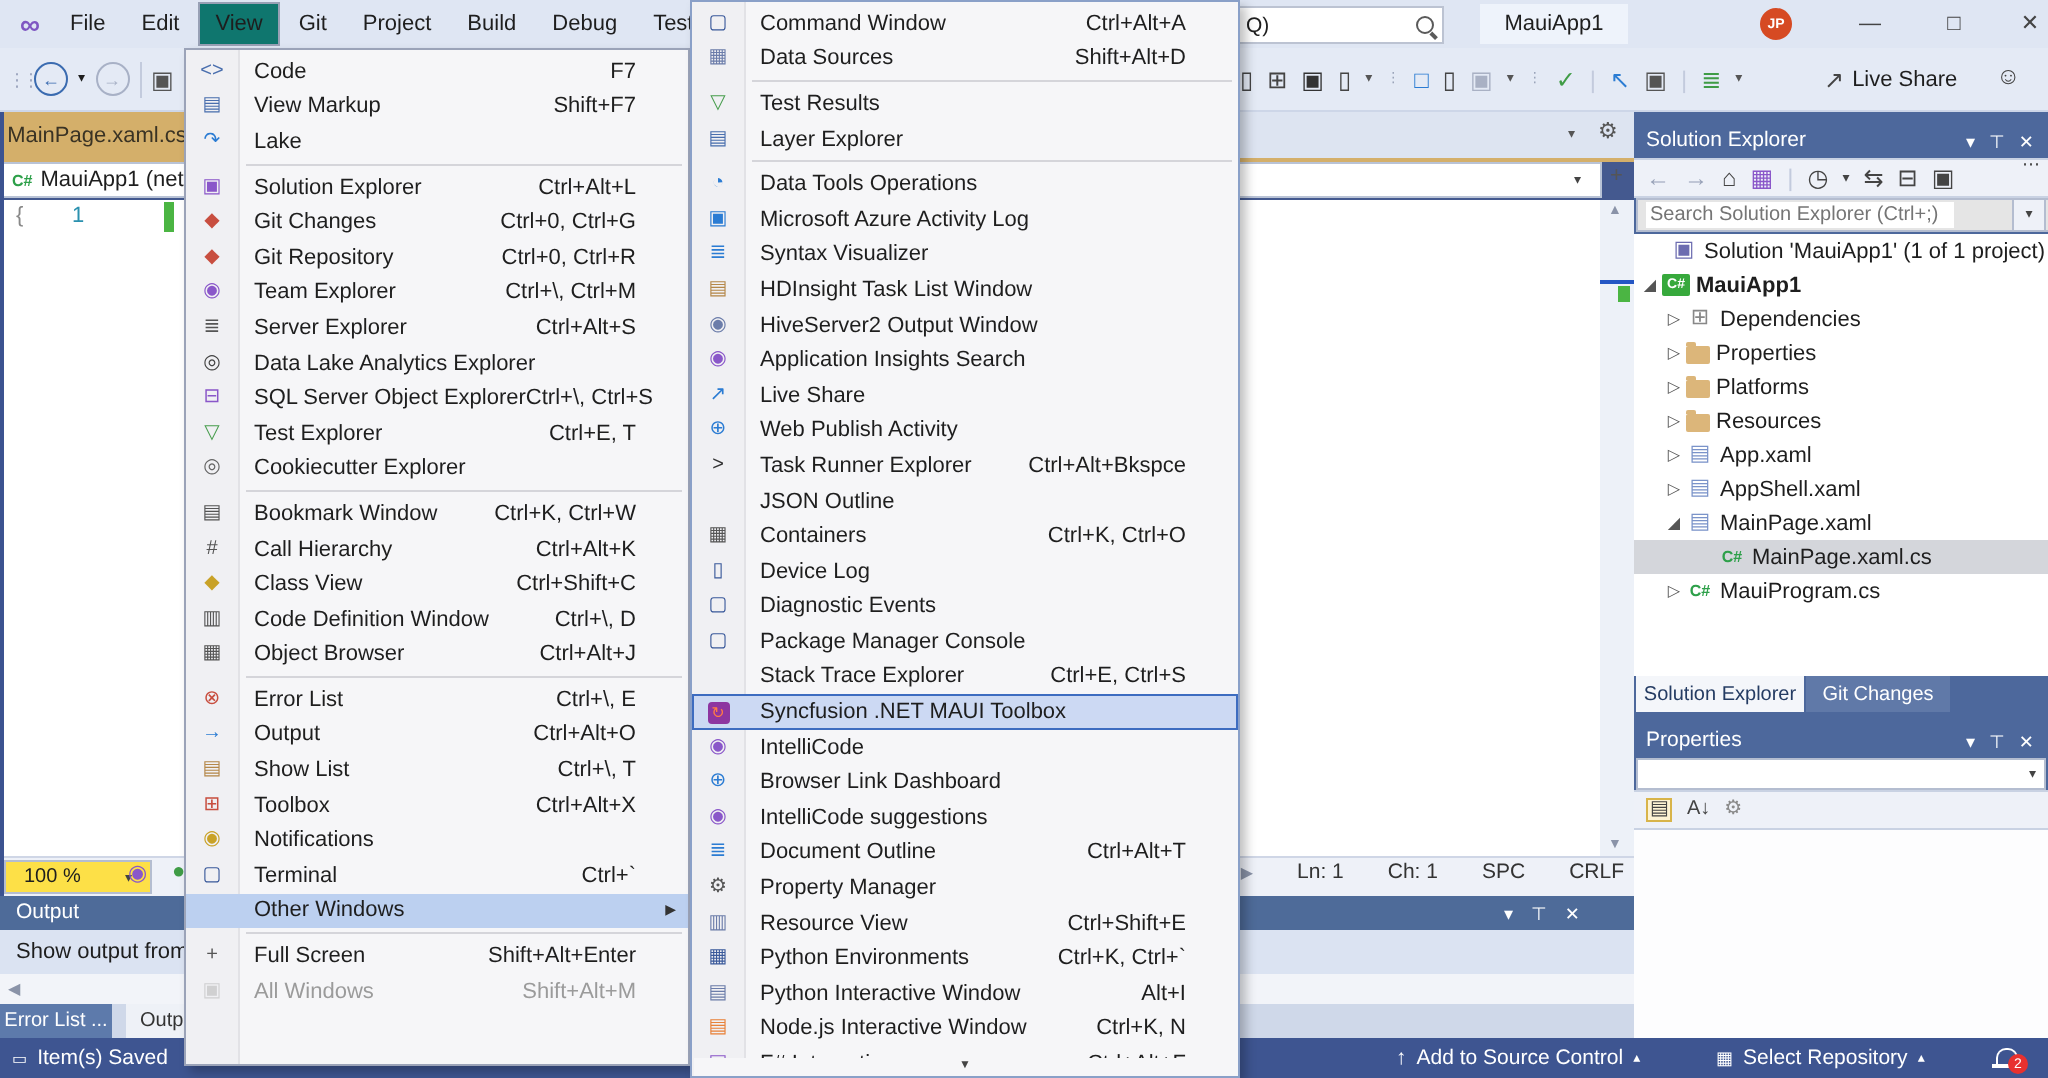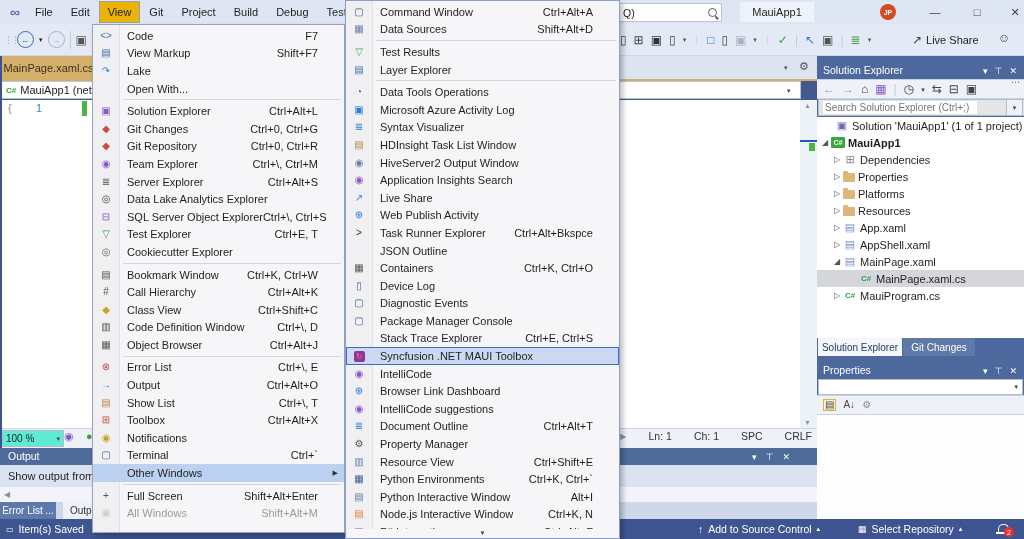--- a/index.html
+++ b/index.html
@@ -5,21 +5,21 @@
   html,body{margin:0;padding:0}
   body{width:1024px;height:539px;position:relative;overflow:hidden;
        background:#44598f;font-family:"Liberation Sans",sans-serif;font-size:11px;color:#1e1e1e;
        -webkit-font-smoothing:antialiased}
   .abs{position:absolute}
   
   #titlebar{left:0;top:0;width:1024px;height:24px;background:#dfe6f3}
   #menubar{display:flex;align-items:center;height:24px;padding-left:4px}
   .vslogo{width:22px;text-align:center;color:#7f57c2;font-weight:bold;font-size:14px}
   .mlabel{padding:0 9px;line-height:22px;height:22px;cursor:default}
-  .mlabel.open{background:#eab308;box-shadow:inset 0 0 0 1px #98a0b5}
+  .mlabel.open{background:#0f766e;box-shadow:inset 0 0 0 1px #98a0b5}
   #tb-search{left:618px;top:3px;width:94px;height:17px;background:#fff;border:1px solid #bcc3d2;
              display:flex;align-items:center;justify-content:space-between;padding:0 4px;font-size:10.5px}
   .ic-search{width:7px;height:7px;border:1.5px solid #5a5a5a;border-radius:50%;position:relative;flex:none}
   .ic-search::after{content:"";position:absolute;width:4px;height:1.5px;background:#5a5a5a;transform:rotate(45deg);right:-3px;bottom:-2px}
   #tb-title{left:740px;top:2px;width:74px;height:20px;background:#eef3fb;text-align:center;line-height:20px}
   #tb-avatar{left:880px;top:4px;width:16px;height:16px;border-radius:50%;background:#d64a23;color:#fff;
              font-size:7px;font-weight:bold;display:flex;align-items:center;justify-content:center}
   .winbtn{top:0;width:30px;height:24px;text-align:center;line-height:24px;color:#444;font-size:11px}
   
   #toolbar{left:0;top:24px;width:1024px;height:32px;background:#e4eaf5;border-bottom:1px solid #cdd6e8;box-sizing:border-box}
@@ -35,22 +35,22 @@
   #liveshare{display:flex;align-items:center;gap:4px;margin-left:14px}
   
   #tabstrip{left:0;top:56px;width:817px;height:23px;background:#dde4f1;border-bottom:2px solid #d4af6a;box-sizing:content-box}
   #doc-tab{left:2px;top:56px;width:93px;height:23px;background:#d4af6a;color:#3a3324;display:flex;align-items:center;justify-content:center}
   #navrow{left:0;top:81px;width:801px;height:18px;background:#fff;border:1px solid #b9c3d6;box-sizing:border-box;
           display:flex;align-items:center;padding-left:5px;gap:4px}
   .cschip{color:#2ea04a;font-weight:bold;font-size:8px}
   #editor{left:0;top:100px;width:800px;height:328px;background:#fff}
   #ed-scroll{left:800px;top:100px;width:17px;height:328px;background:#edf1f8}
   #ed-bottom{left:0;top:428px;width:817px;height:20px;background:#eef1f8;border-top:1px solid #cfd6e6;box-sizing:border-box}
-  #zoombox{left:2px;top:430px;width:54px;height:15px;background:#5eead4;border:1px solid #b4bdd0;display:flex;
-           align-items:center;justify-content:space-between;padding:0 3px;font-size:10px}
+  #zoombox{left:2px;top:430px;width:54px;height:15px;background:#fde047;border:1px solid #b4bdd0;display:flex;
+           align-items:center;justify-content:space-between;padding:0 9px;font-size:10px}
   #ed-status{right:212px;top:430px;display:flex;gap:22px;font-size:10.5px;color:#333;align-items:center}
   #wframe{left:0;top:56px;width:2px;height:463px;background:#3c5390}
   
   #out-title{left:0;top:448px;width:817px;height:17px;background:#4e6b99;color:#fff;line-height:17px;padding-left:8px;box-sizing:border-box;font-size:10.5px}
   .paneicons{position:absolute;display:flex;gap:9px;color:#fff;font-size:9px;align-items:center}
   #out-toolbar{left:0;top:465px;width:817px;height:22px;background:#dbe3f2;display:flex;align-items:center;padding-left:8px;box-sizing:border-box}
   #out-body{left:0;top:487px;width:817px;height:15px;background:#f2f4f9;color:#8a93a8;font-size:8px;display:flex;align-items:center;padding-left:4px;box-sizing:border-box}
   #out-tabs{left:0;top:502px;width:817px;height:17px;background:#cfd8e9}
   .btab{position:absolute;top:0;height:17px;font-size:10px;display:flex;align-items:center;justify-content:center}
   
@@ -426,28 +426,20 @@
 
       <div class="mrow">
         <span class="mi-iconbox">
           <span class="mi-icon" style="color: rgb(43, 124, 211);">↷</span>
         </span>
         <span class="mi-label">Lake</span>
         <span class="mi-short"></span>
         <span class="mi-arrow"></span>
       </div>
 
-      <div class="mrow">
-        <span class="mi-iconbox">
-          <span class="mi-icon"></span>
-        </span>
-        <span class="mi-label">Open With...</span>
-        <span class="mi-short"></span>
-        <span class="mi-arrow"></span>
-      </div>
 
       <div class="mrow separator">
         
         
         
         
       </div>
 
       <div class="mrow">
         <span class="mi-iconbox">

